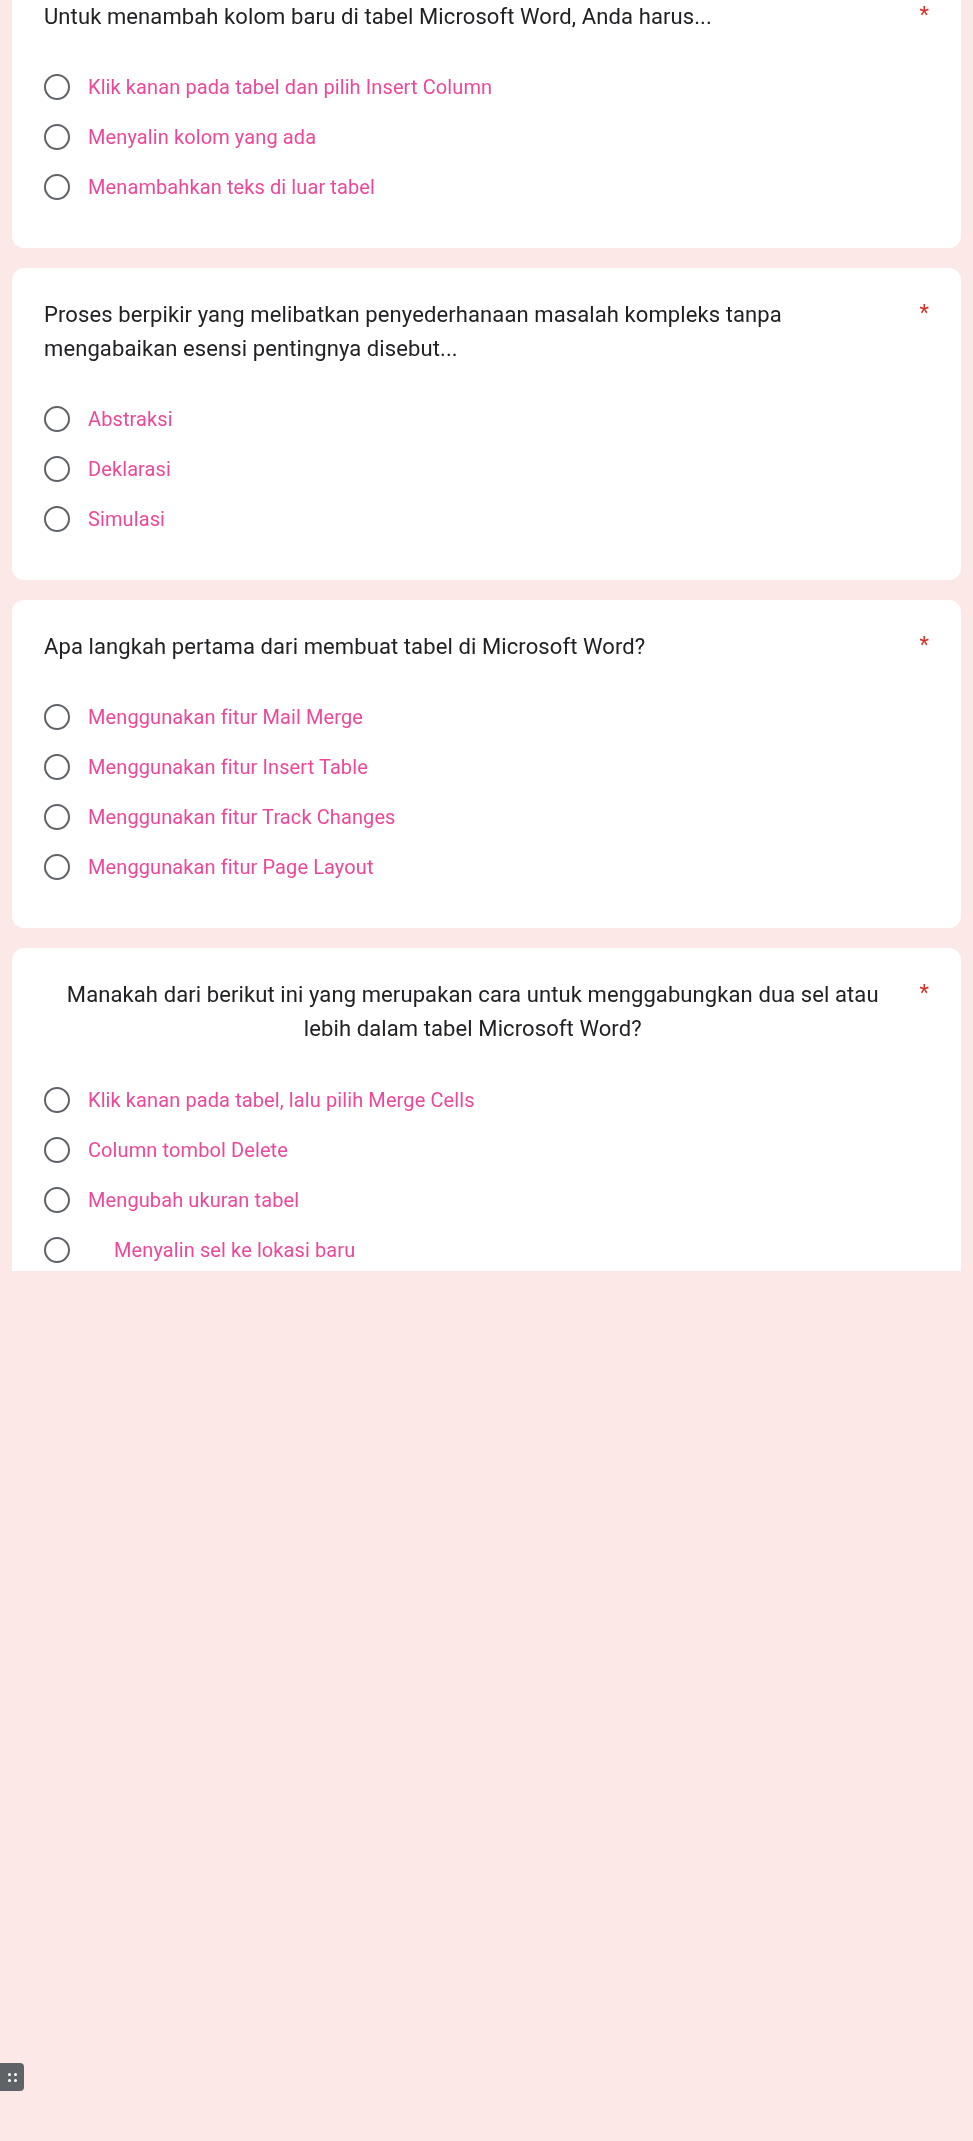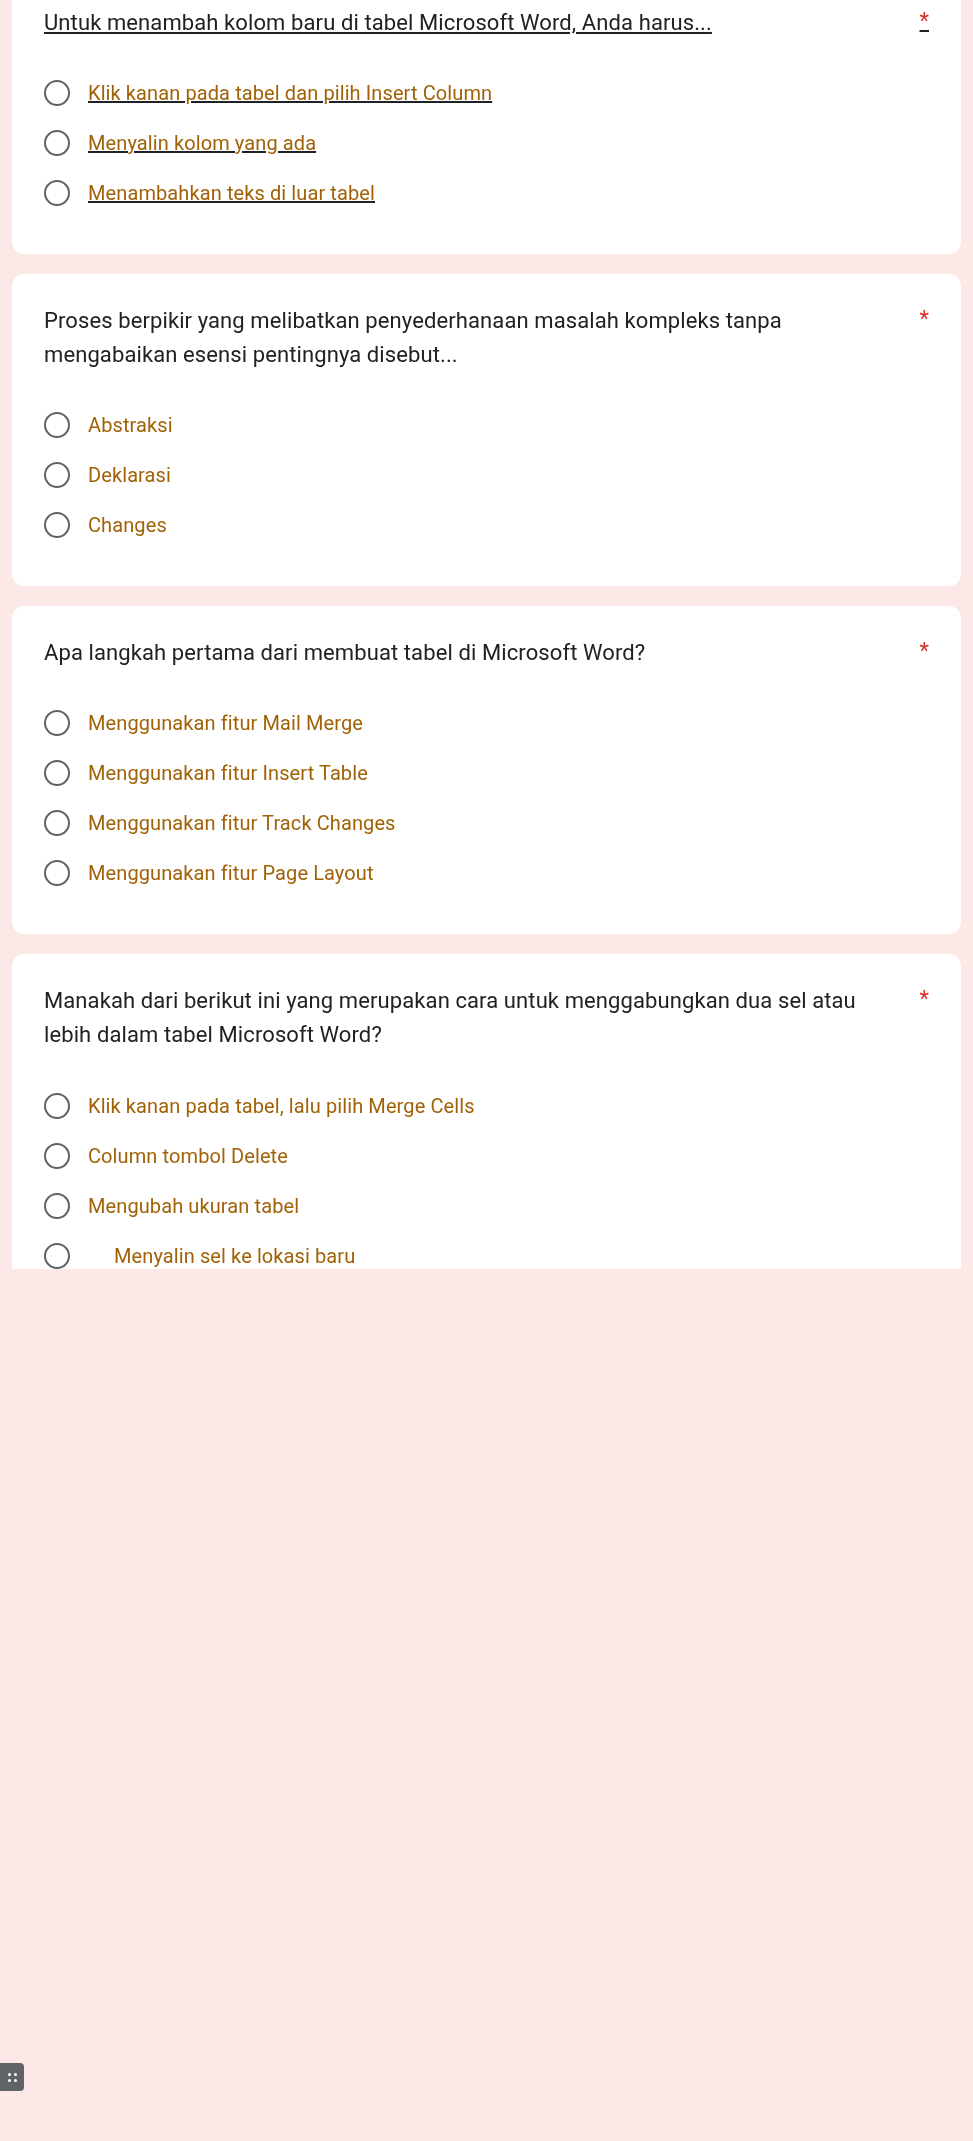--- a/index.html
+++ b/index.html
@@ -8,21 +8,21 @@
     background: #fce8e6;
     width: 973px;
     color: #202124;
   }
   .card {
     background: #fff;
     border-radius: 12px;
     margin: 0 12px 20px 12px;
     padding: 30px 32px 36px 32px;
   }
-  .card.first { margin-top: 0; padding-top: 6px; border-top-left-radius: 0; border-top-right-radius: 0; text-decoration: underline; }
+  .card.first { margin-top: 0; padding-top: 0; border-top-left-radius: 0; border-top-right-radius: 0; }
   .question-row {
     display: flex;
     align-items: flex-start;
     justify-content: space-between;
     gap: 18px;
     margin-bottom: 28px;
   }
   .question-text {
     font-size: 22px;
     line-height: 1.55;
@@ -46,21 +46,21 @@
   }
   .radio {
     width: 26px;
     height: 26px;
     border: 2px solid #5f6368;
     border-radius: 50%;
     flex-shrink: 0;
   }
   .option-label {
     font-size: 20px;
-    color: #a16207;
+    color: #ec4899;
     letter-spacing: 0.1px;
   }
   .badge {
     position: fixed;
     left: 0;
     bottom: 50px;
     width: 24px;
     height: 28px;
     background: #5f6368;
     border-top-right-radius: 4px;
@@ -109,21 +109,21 @@
   <div class="option">
     <div class="radio"></div>
     <div class="option-label">Abstraksi</div>
   </div>
   <div class="option">
     <div class="radio"></div>
     <div class="option-label">Deklarasi</div>
   </div>
   <div class="option">
     <div class="radio"></div>
-    <div class="option-label">Changes</div>
+    <div class="option-label">Simulasi</div>
   </div>
 </div>
 
 <div class="card">
   <div class="question-row">
     <div class="question-text">Apa langkah pertama dari membuat tabel di Microsoft Word?</div>
     <div class="required">*</div>
   </div>
   <div class="option">
     <div class="radio"></div>
@@ -136,21 +136,21 @@
   <div class="option">
     <div class="radio"></div>
     <div class="option-label">Menggunakan fitur Track Changes</div>
   </div>
   <div class="option">
     <div class="radio"></div>
     <div class="option-label">Menggunakan fitur Page Layout</div>
   </div>
 </div>
 
-<div class="card" style="margin-bottom:0; padding-bottom:0; border-bottom-left-radius:0; border-bottom-right-radius:0;">
+<div class="card" style="margin-bottom:0; padding-bottom:8px; border-bottom-left-radius:0; border-bottom-right-radius:0;text-align:center;">
   <div class="question-row">
     <div class="question-text">Manakah dari berikut ini yang merupakan cara untuk menggabungkan dua sel atau lebih dalam tabel Microsoft Word?</div>
     <div class="required">*</div>
   </div>
   <div class="option">
     <div class="radio"></div>
     <div class="option-label">Klik kanan pada tabel, lalu pilih Merge Cells</div>
   </div>
   <div class="option">
     <div class="radio"></div>

